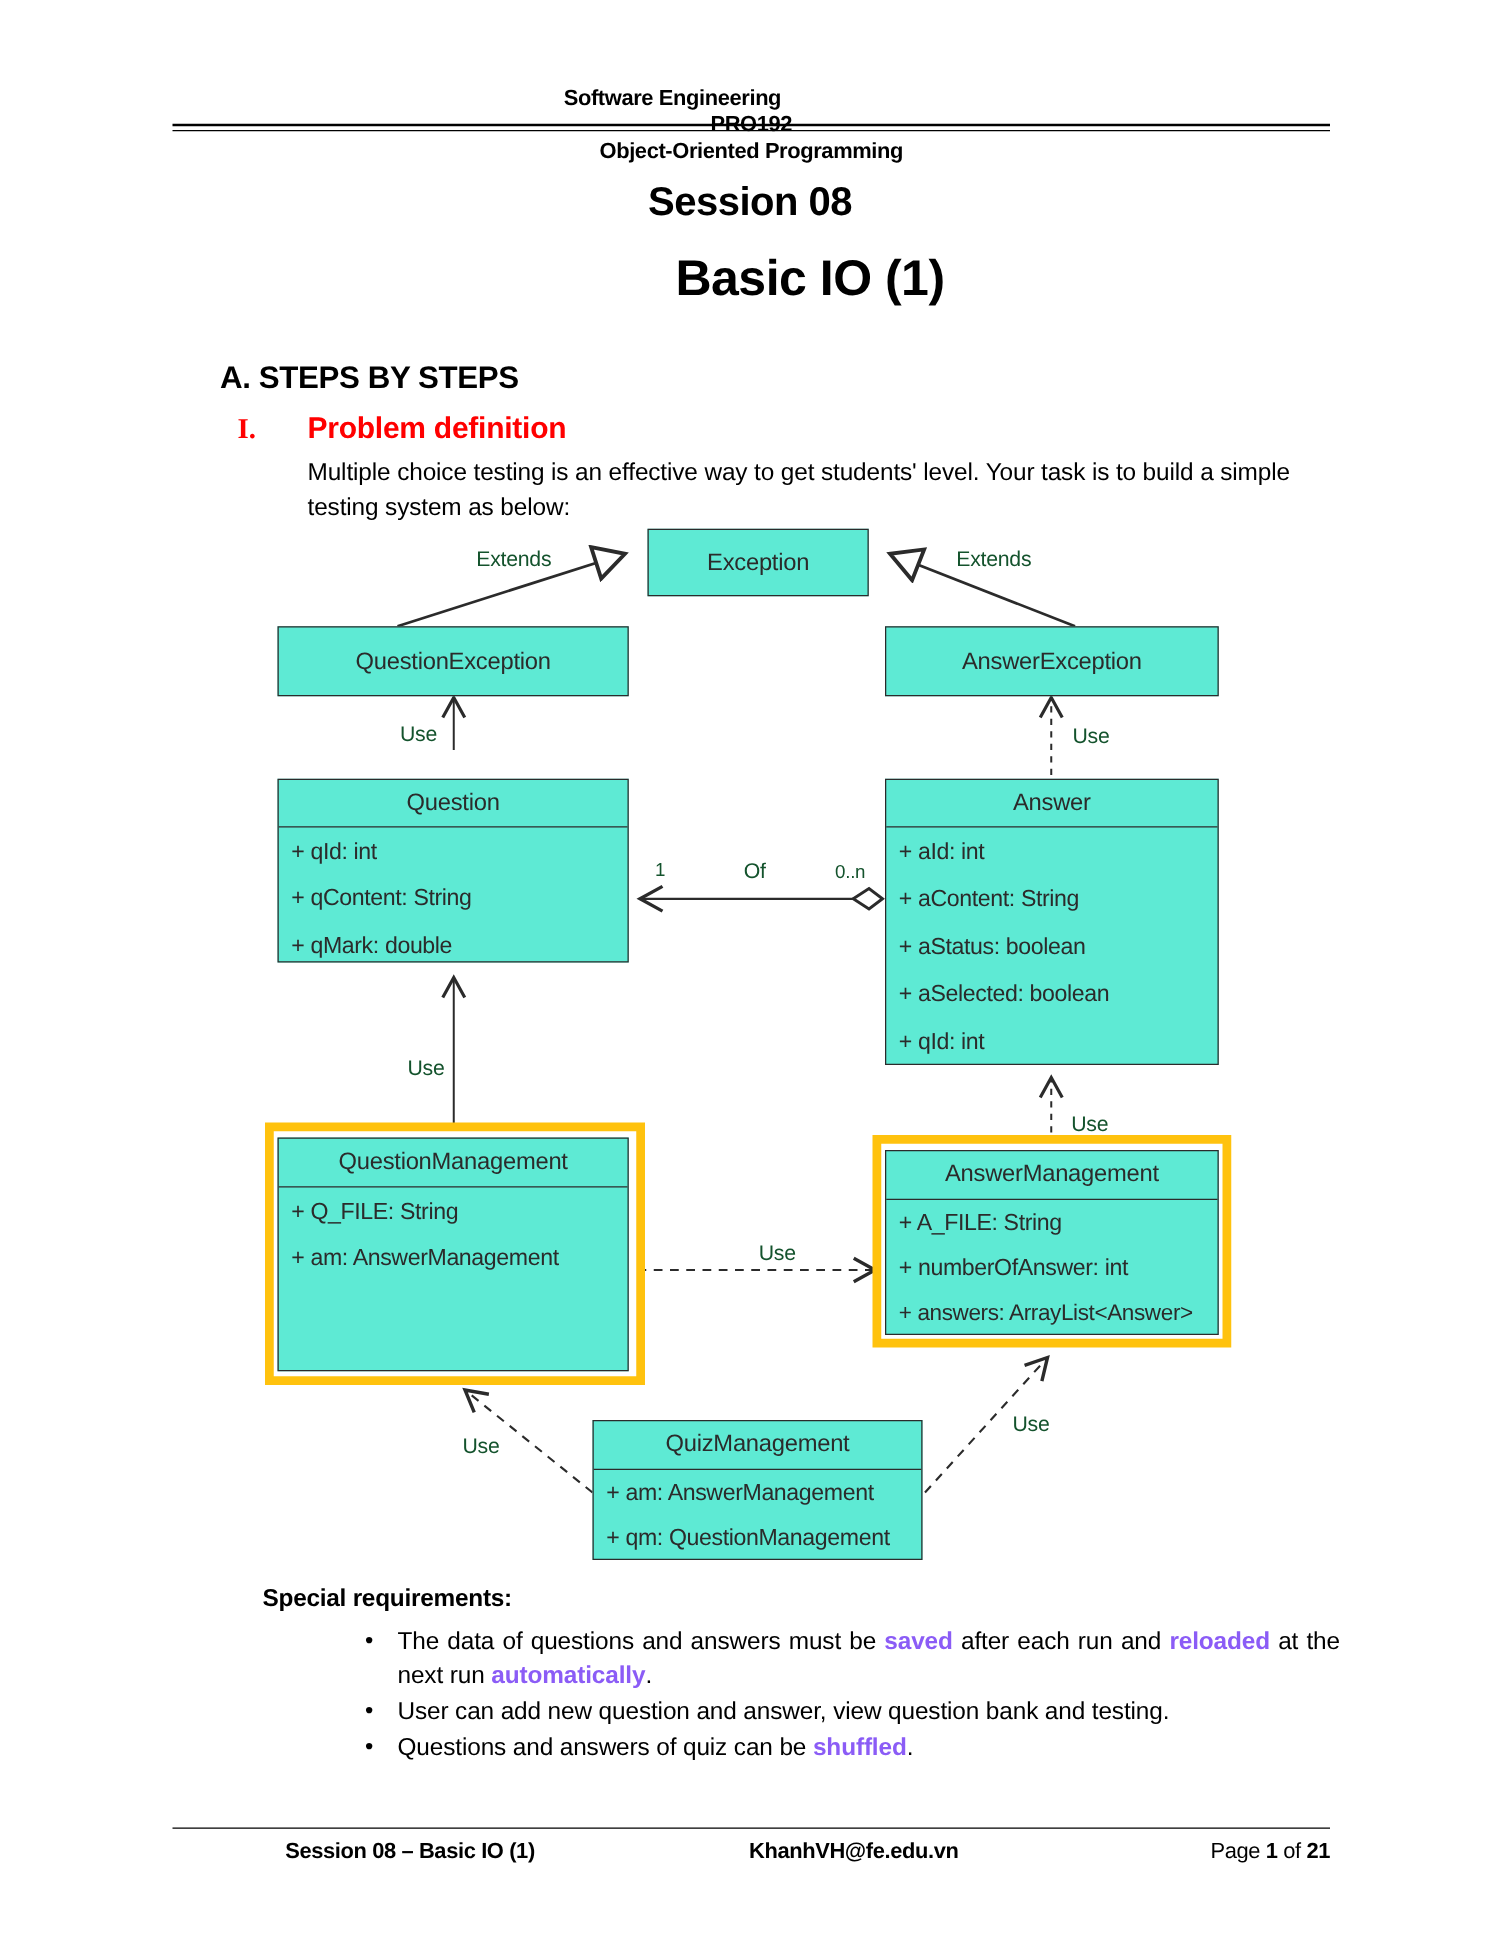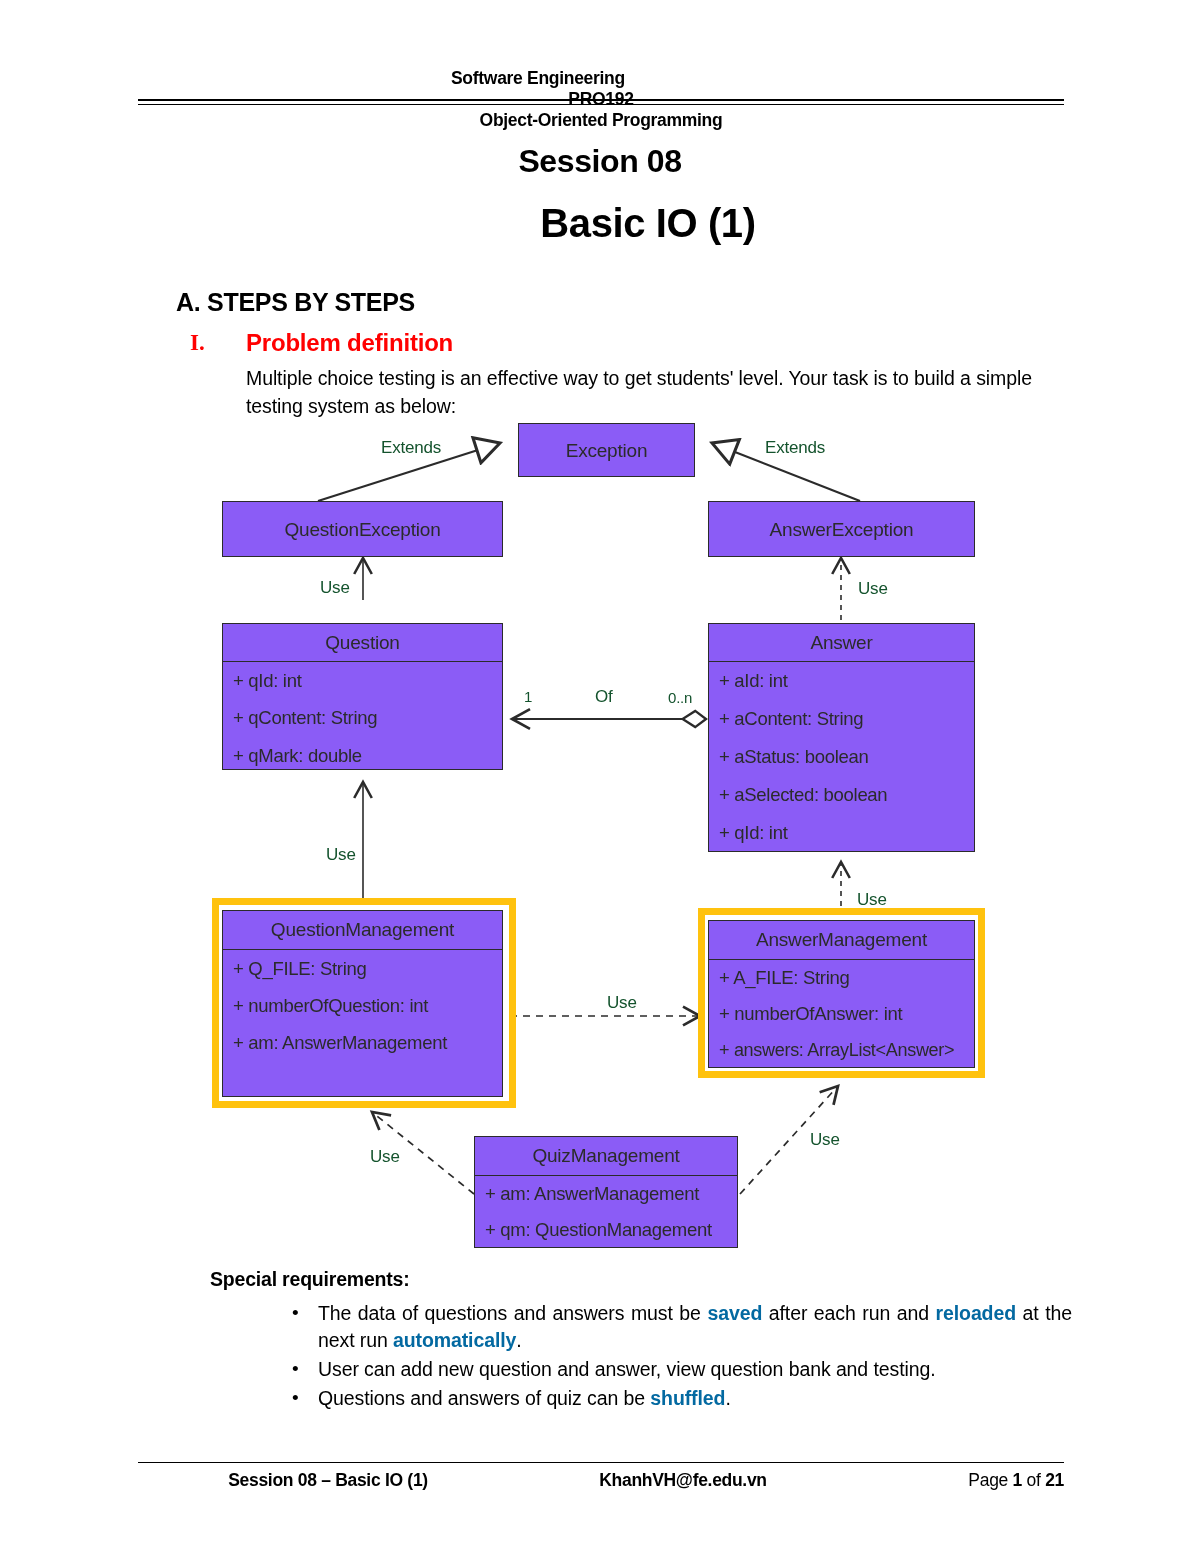--- a/index.html
+++ b/index.html
@@ -21,33 +21,33 @@
 
   #heading-a{position:absolute;left:176px;top:288px;font-size:25px;font-weight:bold;letter-spacing:-0.3px;}
 
   #roman-i{position:absolute;left:190px;top:330px;font-size:23px;font-weight:bold;color:#FF0000;font-family:"Liberation Serif",serif;}
   #heading-problem{position:absolute;left:246px;top:329px;font-size:24px;font-weight:bold;color:#FF0000;letter-spacing:-0.2px;}
 
   #intro-para{position:absolute;left:246px;top:364px;width:790px;font-size:19.5px;line-height:28px;letter-spacing:-0.1px;}
 
   
   #uml{position:absolute;left:0;top:0;width:1200px;height:1553px;pointer-events:none;}
-  .uml-box{position:absolute;background:#8b5cf6;border:1.6px solid #2b2b2b;box-sizing:border-box;}
+  .uml-box{position:absolute;background:#5eead4;border:1.6px solid #2b2b2b;box-sizing:border-box;}
   .uml-box .cls-name{display:block;text-align:center;font-size:19px;letter-spacing:-0.2px;color:#2b2b2b;}
   .uml-box .sep{border-top:1.6px solid #2b2b2b;}
   .uml-row{font-size:18.5px;letter-spacing:-0.3px;color:#2b2b2b;padding-left:10px;display:flex;align-items:center;}
   .hl-box{position:absolute;border:7px solid #FFC20E;box-sizing:border-box;background:transparent;}
   .edge-label{position:absolute;font-size:17px;color:#14532d;letter-spacing:-0.2px;white-space:nowrap;}
 
   
   #special-req{position:absolute;left:210px;top:1268px;font-size:19.5px;font-weight:bold;letter-spacing:-0.2px;}
   #req-list{position:absolute;left:282px;top:1300px;width:790px;margin:0;padding:0;list-style:none;}
   #req-list li{position:relative;padding-left:36px;font-size:19.5px;line-height:27px;letter-spacing:-0.1px;margin-bottom:2px;}
   #req-list li .bul{position:absolute;left:10px;top:-1px;font-size:19px;}
-  .r{color:#0369a1;font-weight:bold;}
+  .r{color:#8b5cf6;font-weight:bold;}
   .just{text-align:justify;}
 
   
   #page-footer{position:absolute;left:138px;top:1462px;width:926px;}
   #page-footer .rule{position:absolute;left:0;top:0;width:926px;border-top:1.6px solid #000;}
   #page-footer .ftr-row{position:absolute;left:0;top:8px;width:926px;display:flex;align-items:center;font-weight:bold;font-size:17.5px;letter-spacing:-0.3px;}
   #page-footer .f-left{width:380px;text-align:center;}
   #page-footer .f-mid{width:330px;text-align:center;}
   #page-footer .f-right{flex:1;text-align:right;font-weight:normal;}
   #page-footer .f-right b{font-weight:bold;}
@@ -146,21 +146,20 @@
     <div class="uml-row" style="height:38px;">+ aStatus: boolean</div>
     <div class="uml-row" style="height:38px;">+ aSelected: boolean</div>
     <div class="uml-row" style="height:38px;">+ qId: int</div>
   </div>
 
   <div class="hl-box" style="left:212px;top:898px;width:304px;height:210px;"></div>
   <div class="uml-box" style="left:222px;top:910px;width:281px;height:187px;">
     <span class="cls-name" style="line-height:38px;">QuestionManagement</span>
     <div class="sep"></div>
     <div class="uml-row" style="height:37px;">+ Q_FILE: String</div>
-    <div class="uml-row" style="height:37px;">+ numberOfQuestion: int</div>
     <div class="uml-row" style="height:37px;">+ am: AnswerManagement</div>
   </div>
 
   <div class="hl-box" style="left:698px;top:908px;width:287px;height:170px;"></div>
   <div class="uml-box" style="left:708px;top:920px;width:267px;height:148px;">
     <span class="cls-name" style="line-height:38px;">AnswerManagement</span>
     <div class="sep"></div>
     <div class="uml-row" style="height:36px;">+ A_FILE: String</div>
     <div class="uml-row" style="height:36px;">+ numberOfAnswer: int</div>
     <div class="uml-row" style="height:36px;font-size:18px;">+ answers: ArrayList&lt;Answer&gt;</div>

